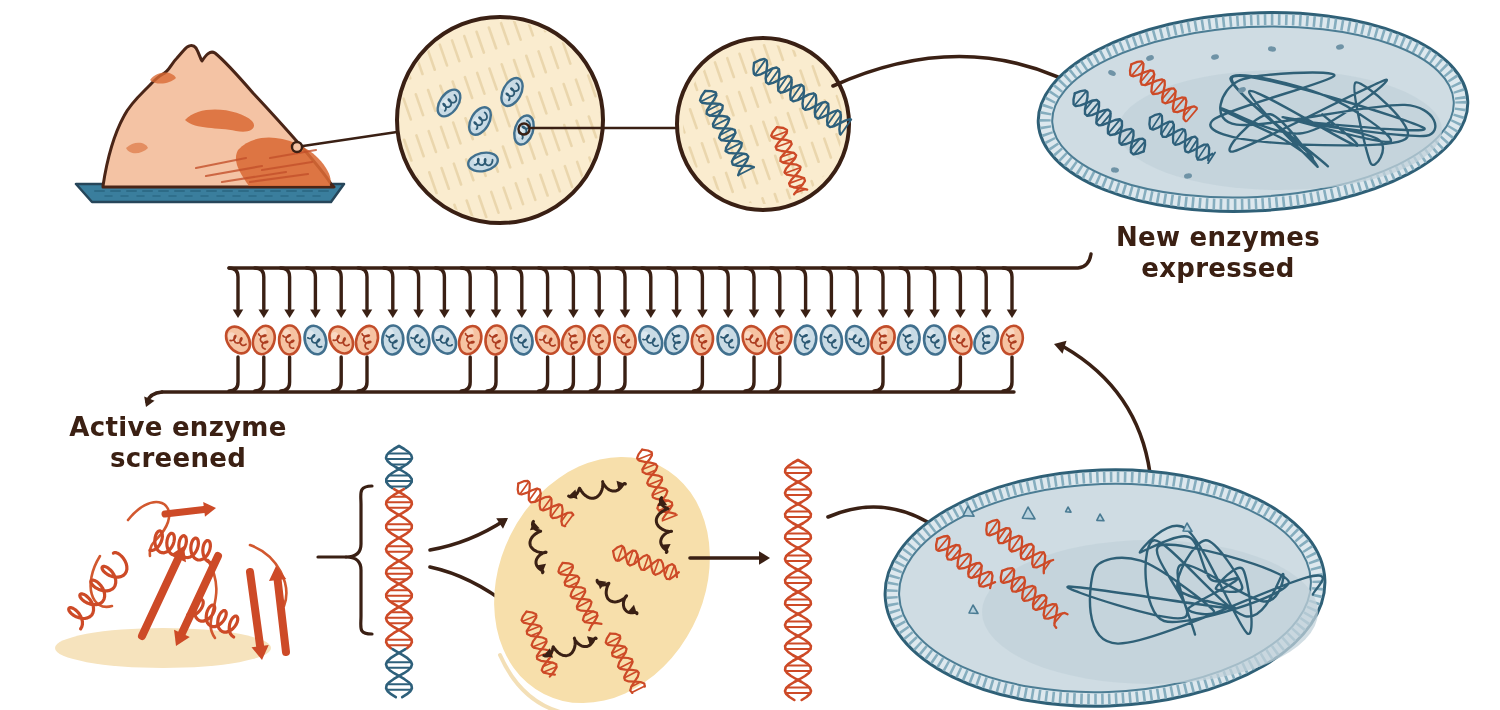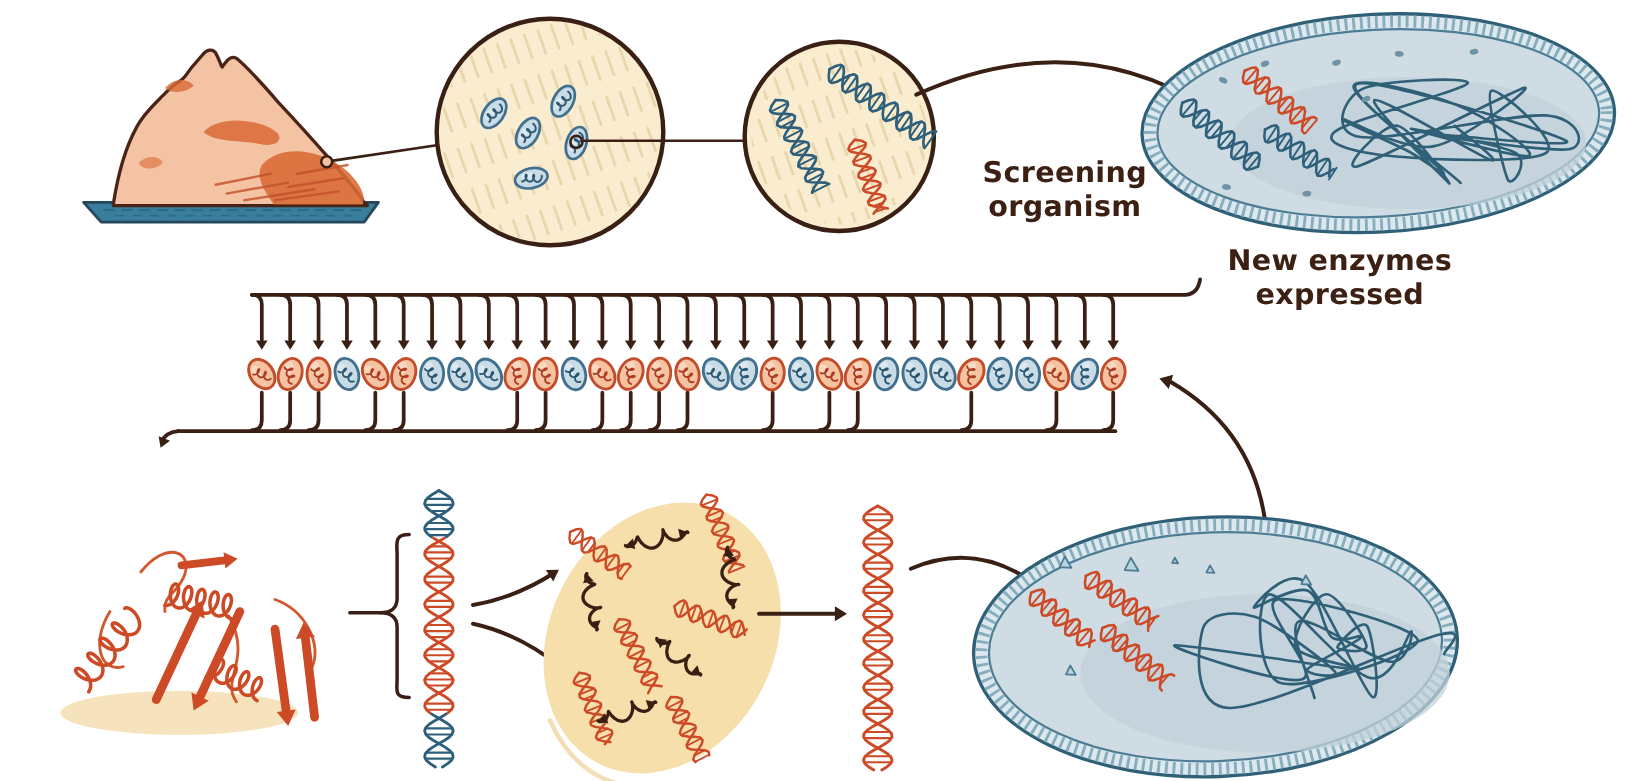--- a/index.html
+++ b/index.html
@@ -693,16 +693,16 @@
         </g>
         <path d="M968,506 L974,516.2 L963.2,515.6 Z" fill="#b9d2de" stroke="#4a7b93" stroke-width="1.6" stroke-linejoin="round"></path>
         <path d="M1028,507 L1035,518.9 L1022.4,518.2 Z" fill="#b9d2de" stroke="#4a7b93" stroke-width="1.6" stroke-linejoin="round"></path>
         <path d="M1100,514 L1104,520.8 L1096.8,520.4 Z" fill="#b9d2de" stroke="#4a7b93" stroke-width="1.6" stroke-linejoin="round"></path>
         <path d="M1187,523 L1192,531.5 L1183,531 Z" fill="#b9d2de" stroke="#4a7b93" stroke-width="1.6" stroke-linejoin="round"></path>
         <path d="M973,605 L978,613.5 L969,613 Z" fill="#b9d2de" stroke="#4a7b93" stroke-width="1.6" stroke-linejoin="round"></path>
         <path d="M1068,507 L1071,512.1 L1065.6,511.8 Z" fill="#b9d2de" stroke="#4a7b93" stroke-width="1.6" stroke-linejoin="round"></path>
       </g>
   </svg>
 
-  <div class="lbl center" style="left:968px;top:142px;">Screening
-organism</div>
   <div class="lbl center" style="left:1218px;top:222px;">New enzymes expressed</div>
+  <div class="lbl center" style="left:178px;top:412px;">Active enzyme
+screened</div>
 </div>
 
 </body></html>

